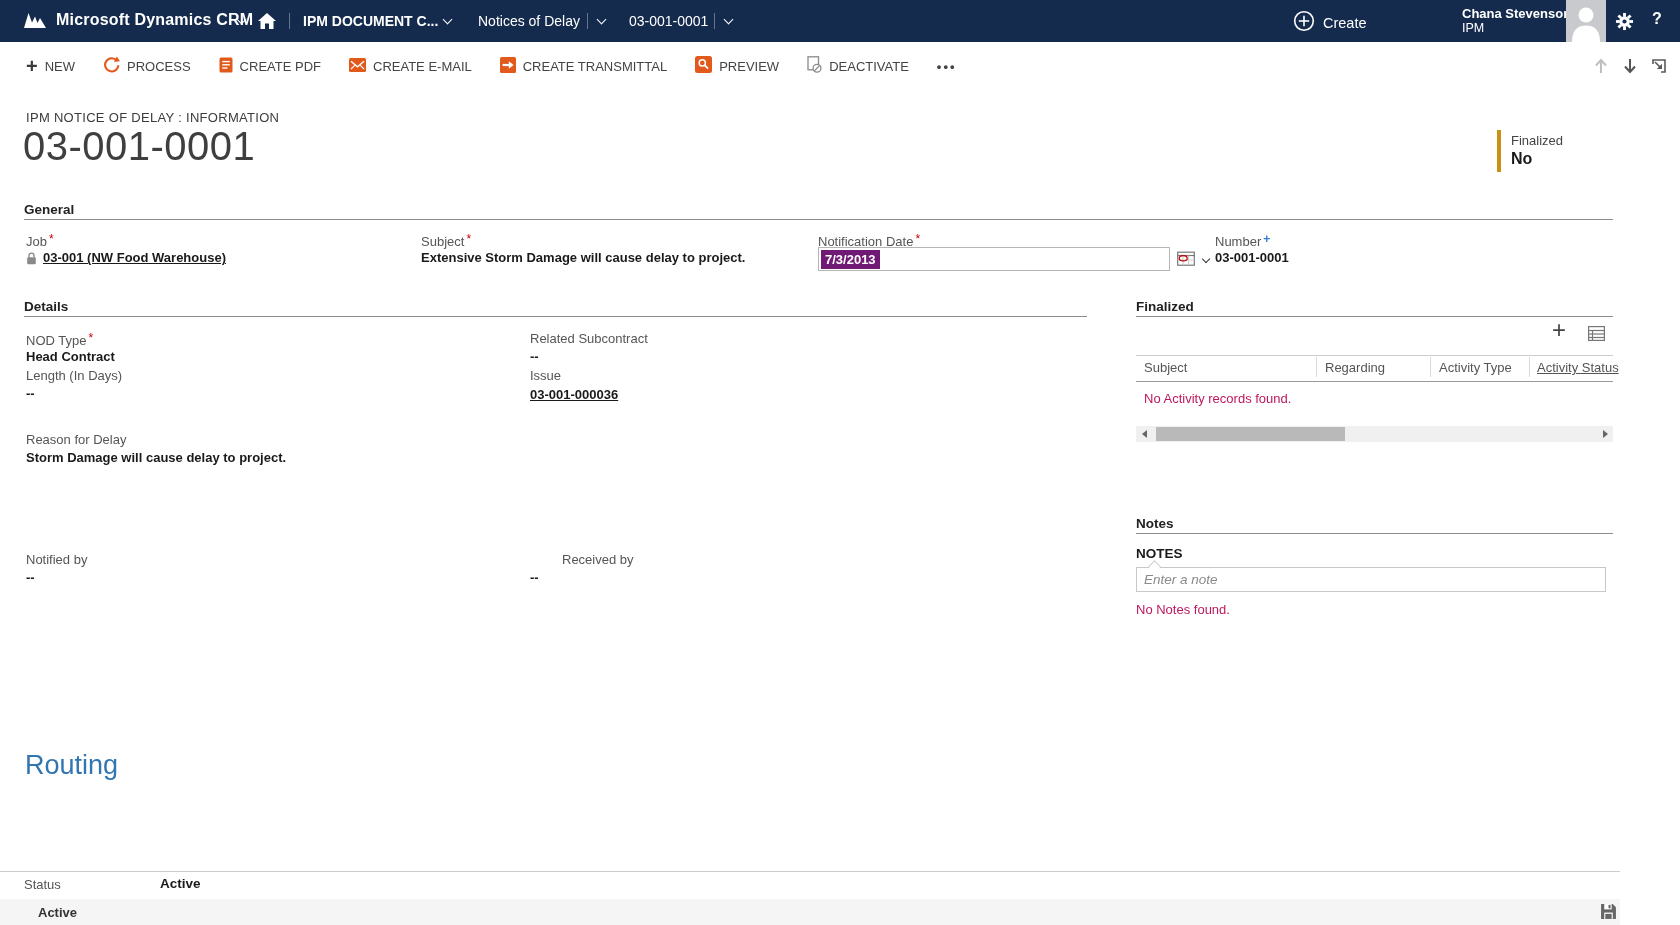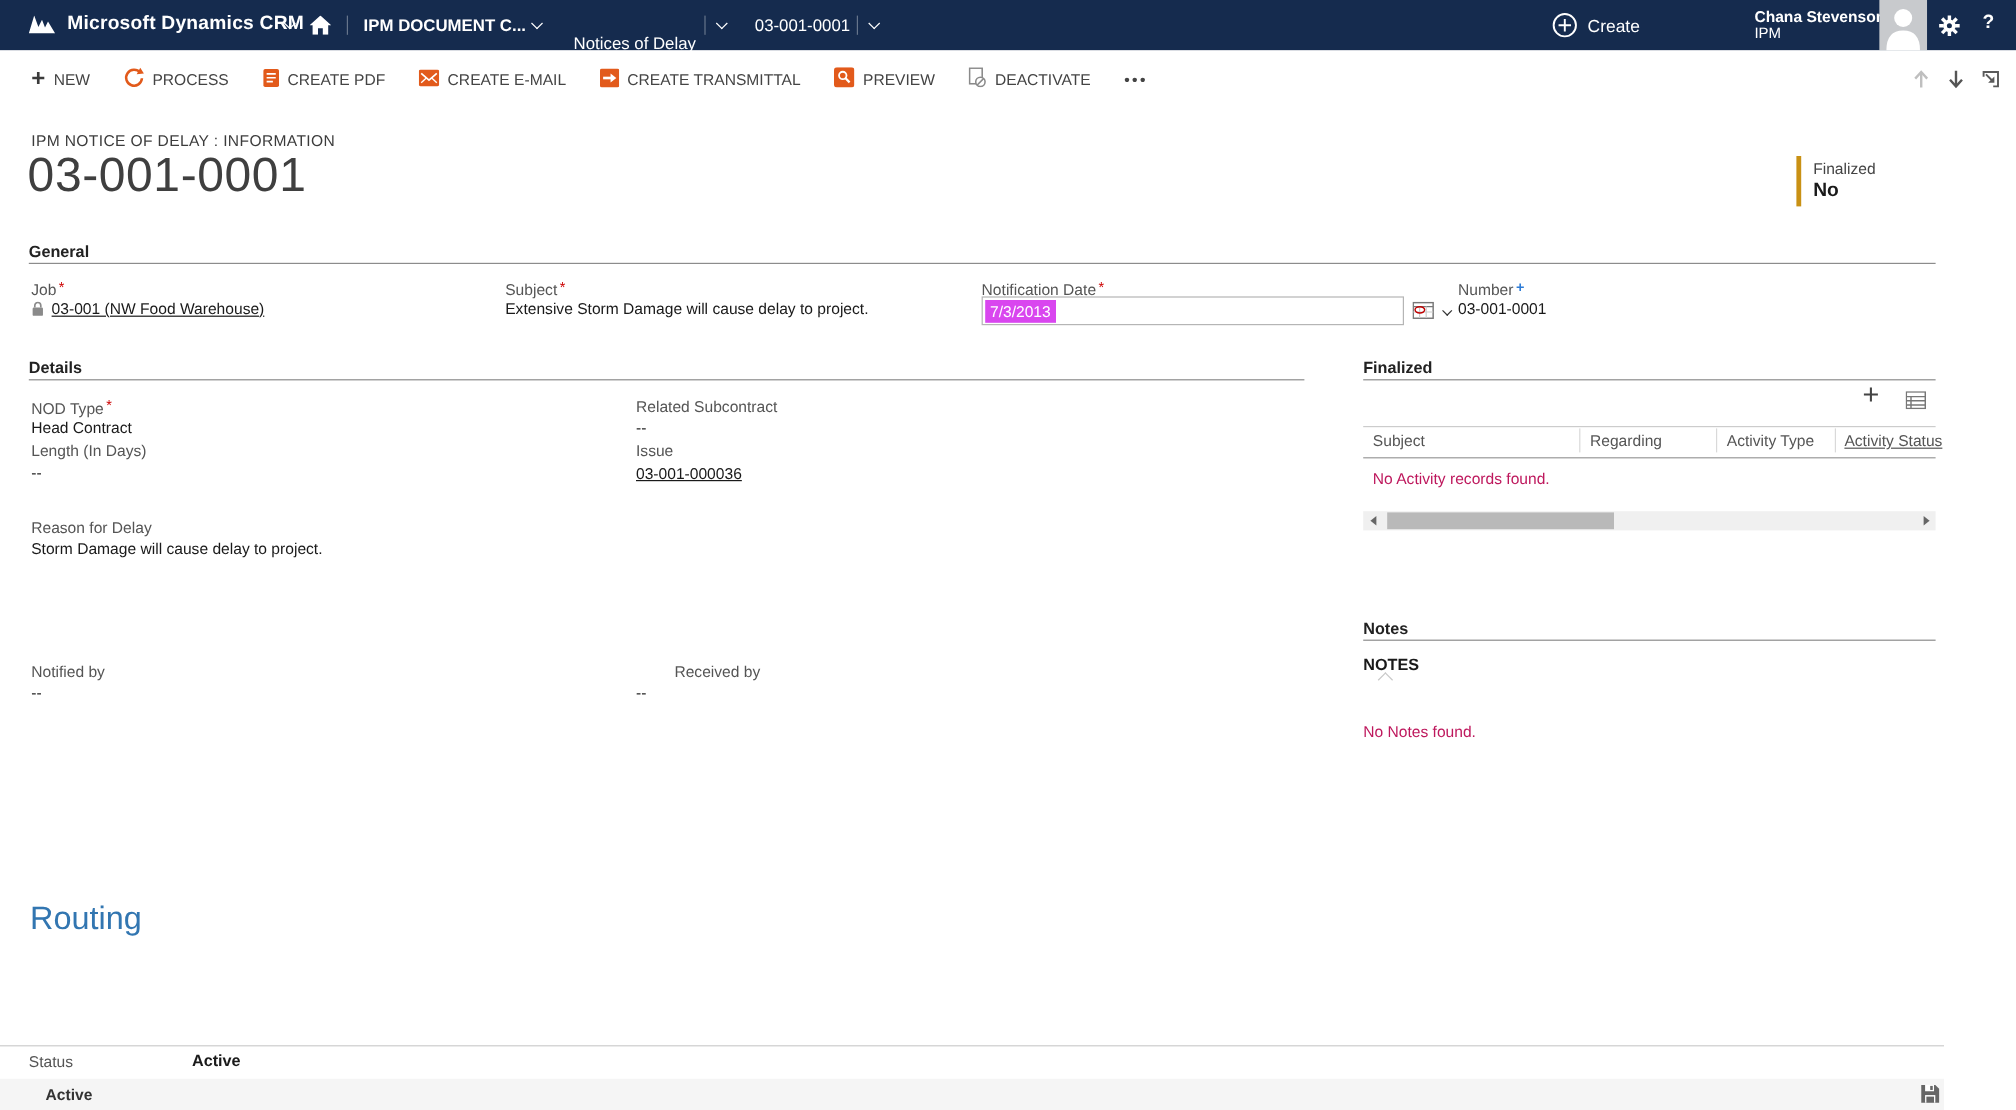--- a/index.html
+++ b/index.html
@@ -32,27 +32,27 @@
   .rec-type { position:absolute; left:26px; top:110px; font-size:13px; color:#3c3c3c; letter-spacing:.3px; }
   .rec-title { position:absolute; left:23px; top:124px; font-size:40px; font-weight:300; color:#3f3f3f; letter-spacing:.5px; }
   .badge-bar { position:absolute; left:1497px; top:130px; width:4px; height:42px; background:#C99114; }
   .badge-label { position:absolute; left:1511px; top:133px; font-size:13px; color:#444; }
   .badge-value { position:absolute; left:1511px; top:150px; font-size:16px; font-weight:bold; color:#1a1a1a; }
 
   
   .sec-title { position:absolute; font-size:13.5px; font-weight:bold; color:#222; }
   .sec-line  { position:absolute; height:1px; background:#8c8c8c; }
   .lbl { position:absolute; font-size:13px; color:#555; white-space:nowrap; }
-  .val { position:absolute; font-size:13px; font-weight:normal; color:#1a1a1a; white-space:nowrap; }
+  .val { position:absolute; font-size:13px; font-weight:bold; color:#1a1a1a; white-space:nowrap; }
   .val.link { text-decoration:underline; cursor:pointer; }
   .req { color:#CC0000; font-size:12px; vertical-align:3px; margin-left:2px; }
   .rec-plus { color:#2E7CD6; font-size:12px; font-weight:bold; vertical-align:3px; margin-left:2px; }
 
   .date-box { position:absolute; left:818px; top:247px; width:352px; height:24px; border:1px solid #b5b5b5; background:#fff; display:flex; align-items:center; padding-left:2px; }
-  .date-sel { background:#d946ef; color:#fff; font-size:13px; font-weight:normal; padding:2px 4px; }
+  .date-sel { background:#701a75; color:#fff; font-size:13px; font-weight:bold; padding:2px 4px; }
   .chev-dark { display:inline-block; width:6px; height:6px; border-right:1.5px solid #333; border-bottom:1.5px solid #333; transform:rotate(45deg); }
 
   
   .grid-colhead { position:absolute; font-size:13px; color:#555; white-space:nowrap; cursor:pointer; }
   .col-sep { position:absolute; width:1px; height:20px; background:#d9d9d9; }
   .empty-msg { position:absolute; font-size:13px; color:#be185d; }
   .thin-line { position:absolute; height:1px; }
 
   .hscroll { position:absolute; left:1136px; top:426px; width:477px; height:16px; background:#f0f0f0; }
   .hs-btn { position:absolute; top:0; width:16px; height:16px; display:flex; align-items:center; justify-content:center; cursor:pointer; }
@@ -97,21 +97,21 @@
     <span class="abs" style="left:258px;top:13px;cursor:pointer;">
       <svg width="18" height="16" viewBox="0 0 18 16" fill="#fff">
           <polygon points="9,0 18,8 15.5,8 15.5,16 11,16 11,10.5 7,10.5 7,16 2.5,16 2.5,8 0,8"></polygon>
         </svg>
     </span>
     <span class="abs nav-sep" style="left:289px;top:13px;"></span>
 
     <span class="abs crumb bold" style="left:303px;top:13px;cursor:pointer;">IPM DOCUMENT C...</span>
     <span class="abs chev" style="left:444px;top:16px;"></span>
 
-    <span class="abs crumb" style="left:478px;top:28px;cursor:pointer;">Notices of Delay</span>
+    <span class="abs crumb" style="left:478px;top:13px;cursor:pointer;">Notices of Delay</span>
     <span class="abs nav-sep" style="left:587px;top:13px;"></span>
     <span class="abs chev" style="left:598px;top:16px;"></span>
 
     <span class="abs crumb" style="left:629px;top:13px;cursor:pointer;">03-001-0001</span>
     <span class="abs nav-sep" style="left:714px;top:13px;"></span>
     <span class="abs chev" style="left:725px;top:16px;"></span>
 
     <span class="abs create-wrap" style="left:1293px;top:10px;cursor:pointer;">
       <span>
         <svg width="22" height="22" viewBox="0 0 22 22">
@@ -340,20 +340,23 @@
     <span class="hs-thumb"></span>
     <span class="hs-btn" style="right:0;left:auto;">
         <span class="tri-r"></span>
       </span>
   </div>
 
   <div class="sec-title" style="left:1136px;top:516px;">Notes</div>
   <div class="sec-line" style="left:1136px;top:533px;width:477px;"></div>
   <div class="notes-tab">NOTES</div>
   <div class="note-notch"></div>
+  <div class="note-box">
+    <input type="text" placeholder="Enter a note" style="">
+  </div>
   <div class="empty-msg" style="left:1136px;top:602px;">No Notes found.</div>
 
   <div class="routing-title">Routing</div>
 
   <div class="foot-line"></div>
   <div class="foot-status-lbl">Status</div>
   <div class="foot-status-val">Active</div>
 
   <div class="statusbar">
     <span class="sb-val">Active</span>

